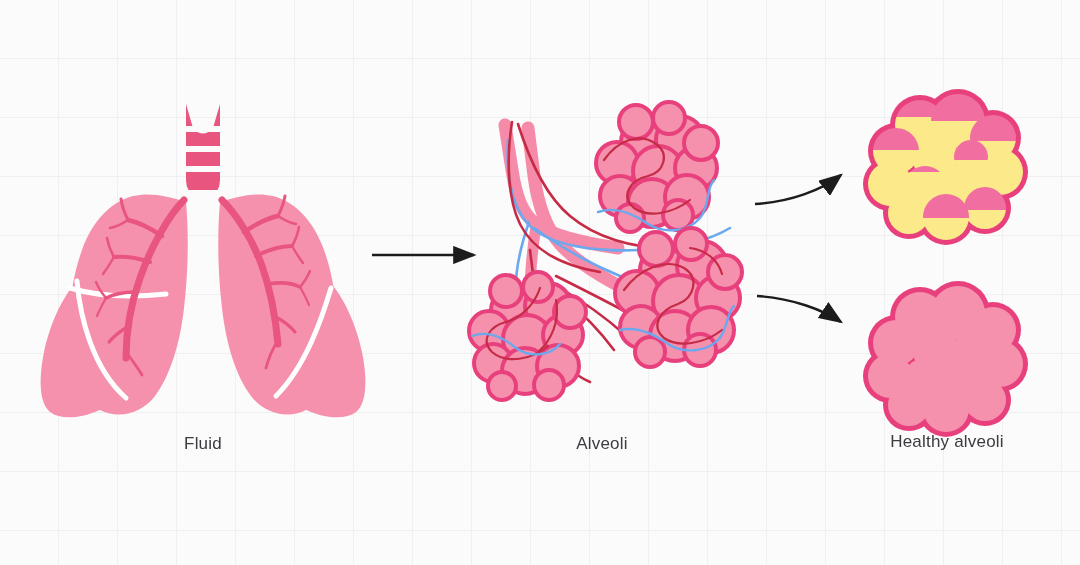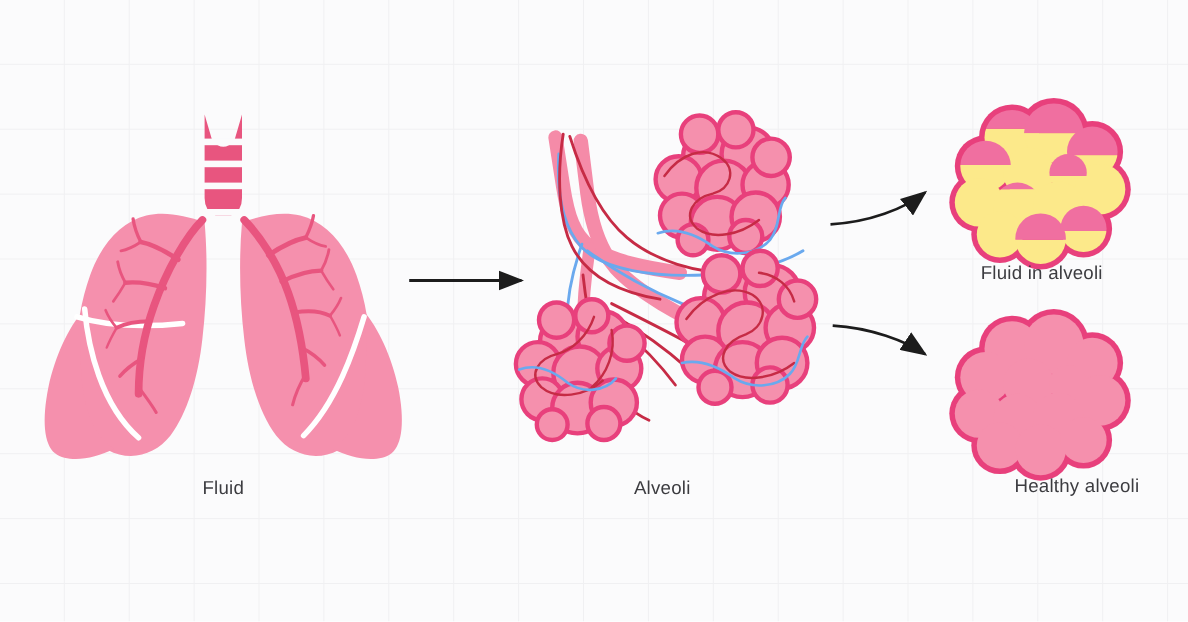--- a/index.html
+++ b/index.html
@@ -387,16 +387,15 @@
         <circle cx="962" cy="380" r="23"></circle>
         <circle cx="909" cy="405" r="21"></circle>
         <circle cx="946" cy="409" r="23"></circle>
         <circle cx="985" cy="400" r="21"></circle>
       </g>
     </g>
   </svg>
 
   <div class="caption" style="left:103px; top:434px; width:200px;">Fluid</div>
   <div class="caption" style="left:502px; top:434px; width:200px;">Alveoli</div>
-  <div class="caption" style="left:847px; top:239px; width:200px;">Fluid in alveoli</div>
-  <div class="caption" style="left:879px; top:432px; width:200px;text-align:center;">Healthy alveoli</div>
+  <div class="caption" style="left:847px; top:432px; width:200px;text-align:center;">Healthy alveoli</div>
 
 </div>
 
 </body></html>

